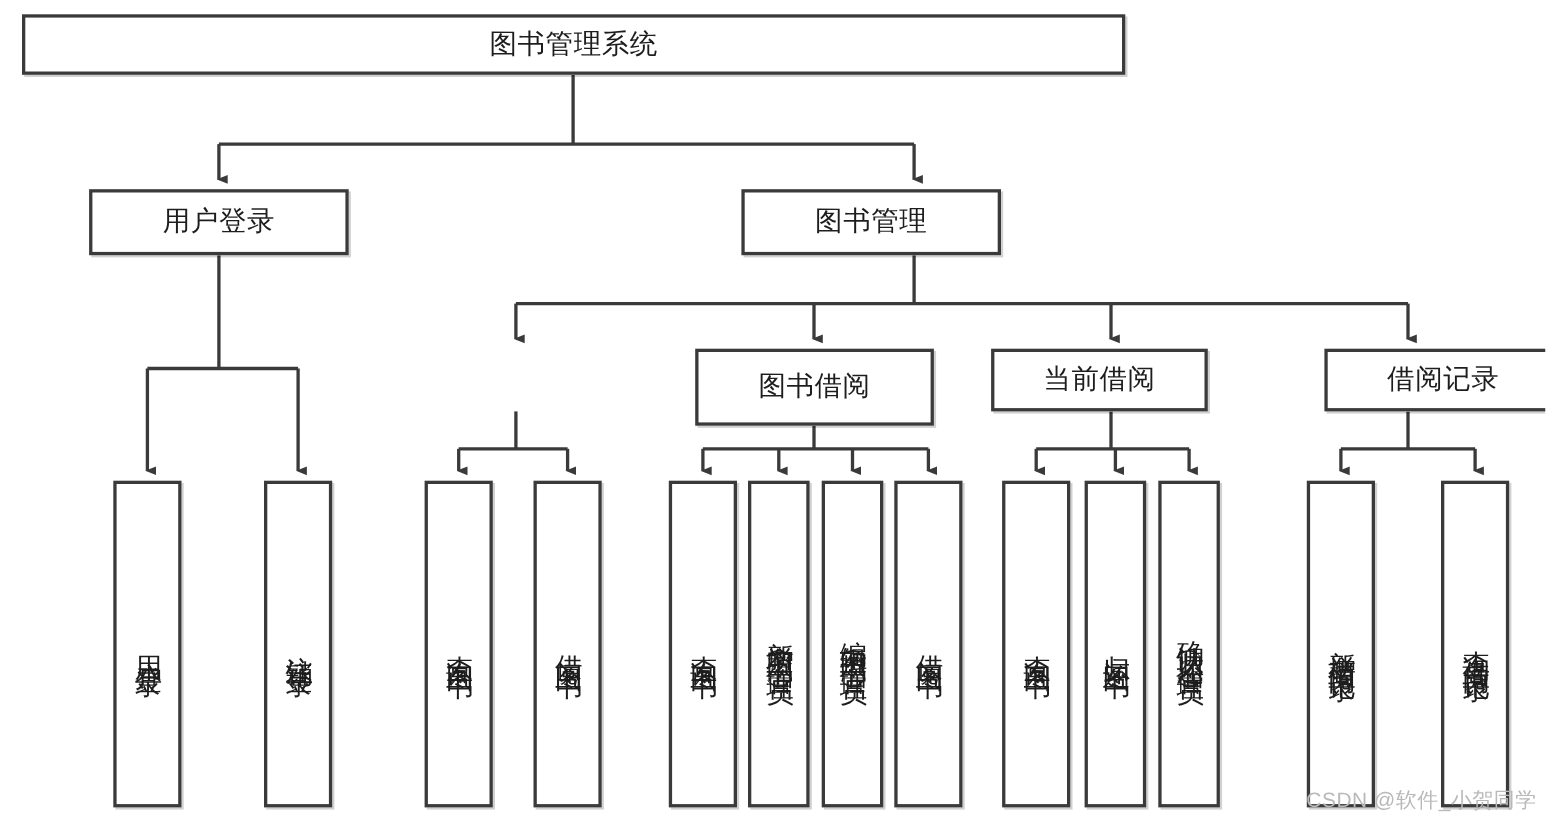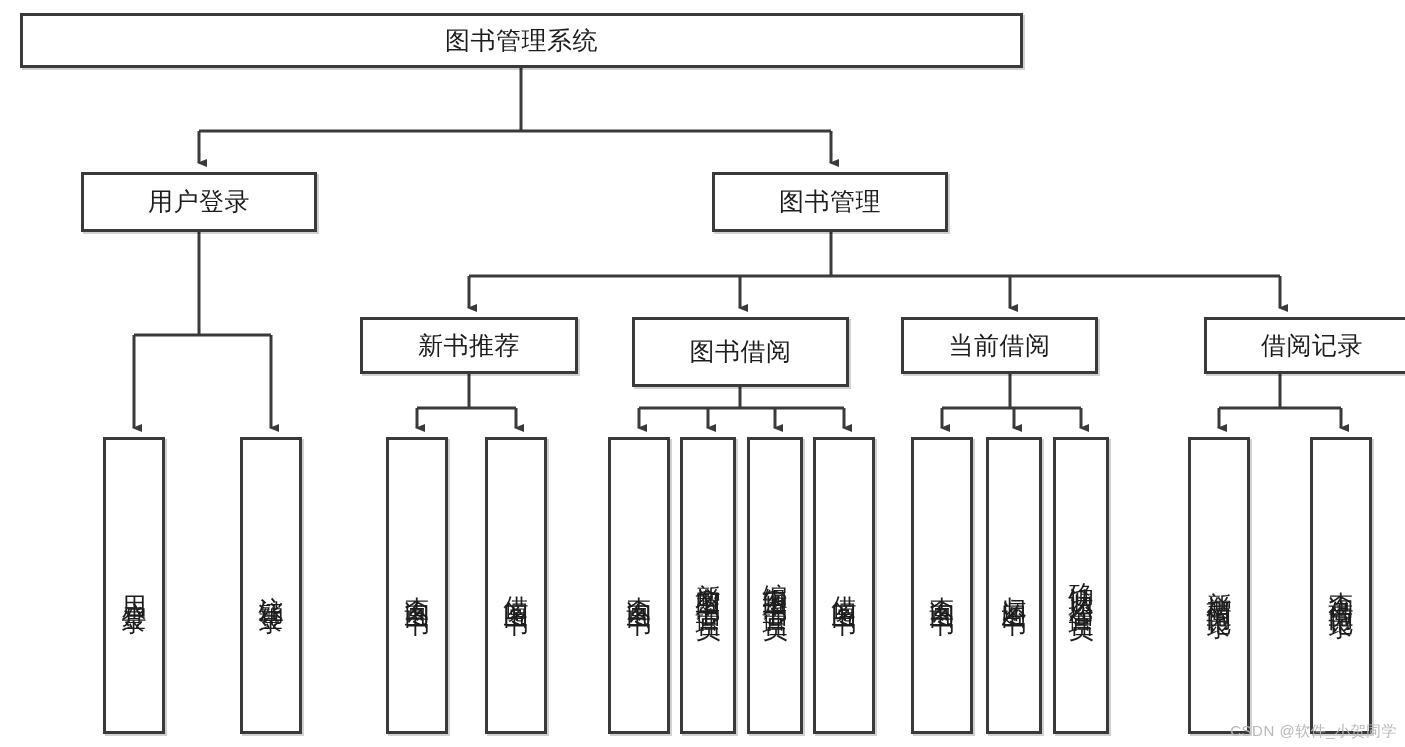--- a/index.html
+++ b/index.html
@@ -54,21 +54,21 @@
     text-orientation: upright;
     font-size: 25px;
     letter-spacing: 5px;
     line-height: 1;
     max-height: 260px;
   }
   #watermark {
     position: absolute;
     right: 8px;
     bottom: 6px;
-    font-size: 15px;
+    font-size: 19px;
     color: #b9b9b9;
     letter-spacing: 0.5px;
     white-space: nowrap;
     user-select: none;
   }
 </style>
 </head>
 <body>
 
 <div id="canvas">
@@ -123,27 +123,24 @@
     </g>
   </svg>
 
   <div class="node horiz" style="left:20px; top:13px; width:1003px; height:55px;">
     <span class="label">图书管理系统</span>
   </div>
 
   <div class="node horiz" style="left:81px; top:172px; width:236px; height:60px;">
     <span class="label">用户登录</span>
   </div>
-  <div class="node horiz" style="left:712px; top:172px; width:236px; height:60px;">
+  <div class="node horiz" style="left:674px; top:172px; width:236px; height:60px;">
     <span class="label">图书管理</span>
   </div>
 
-  <div class="node horiz" style="left:360px; top:317px; width:218px; height:57px;">
-    <span class="label">新书推荐</span>
-  </div>
   <div class="node horiz" style="left:632px; top:317px; width:217px; height:70px;">
     <span class="label">图书借阅</span>
   </div>
   <div class="node horiz" style="left:901px; top:317px; width:197px; height:57px;">
     <span class="label">当前借阅</span>
   </div>
   <div class="node horiz" style="left:1172px; top:317px; width:216px; height:57px;margin-left:32px;">
     <span class="label">借阅记录</span>
   </div>
 

